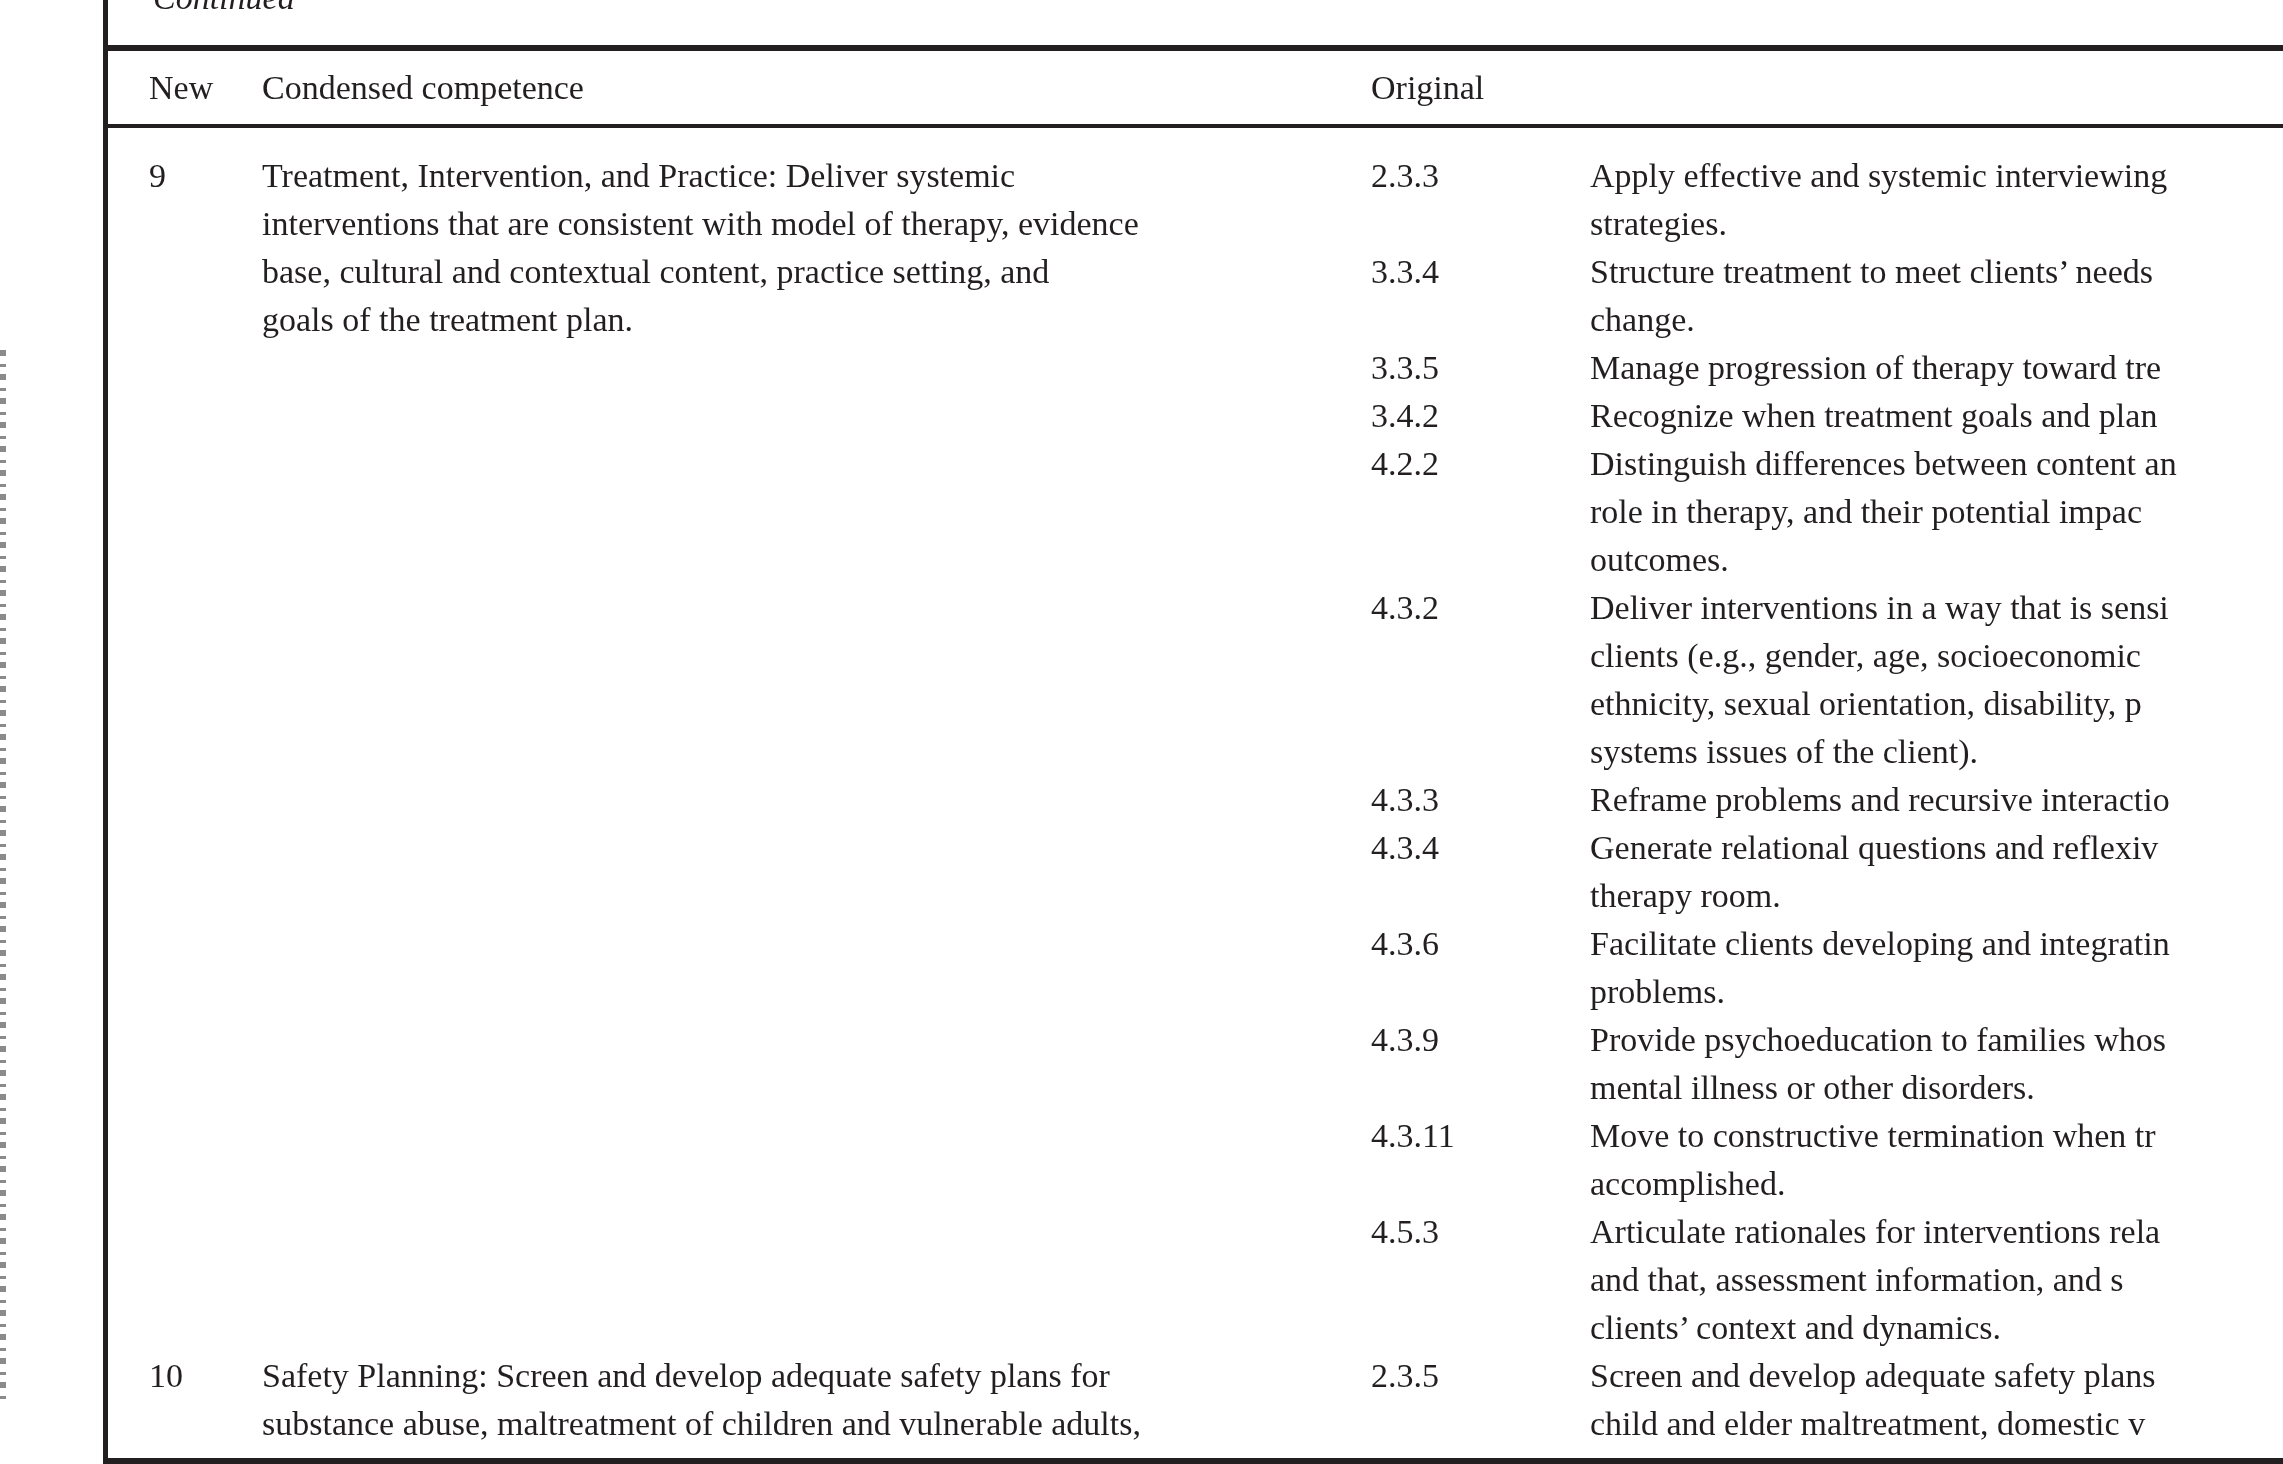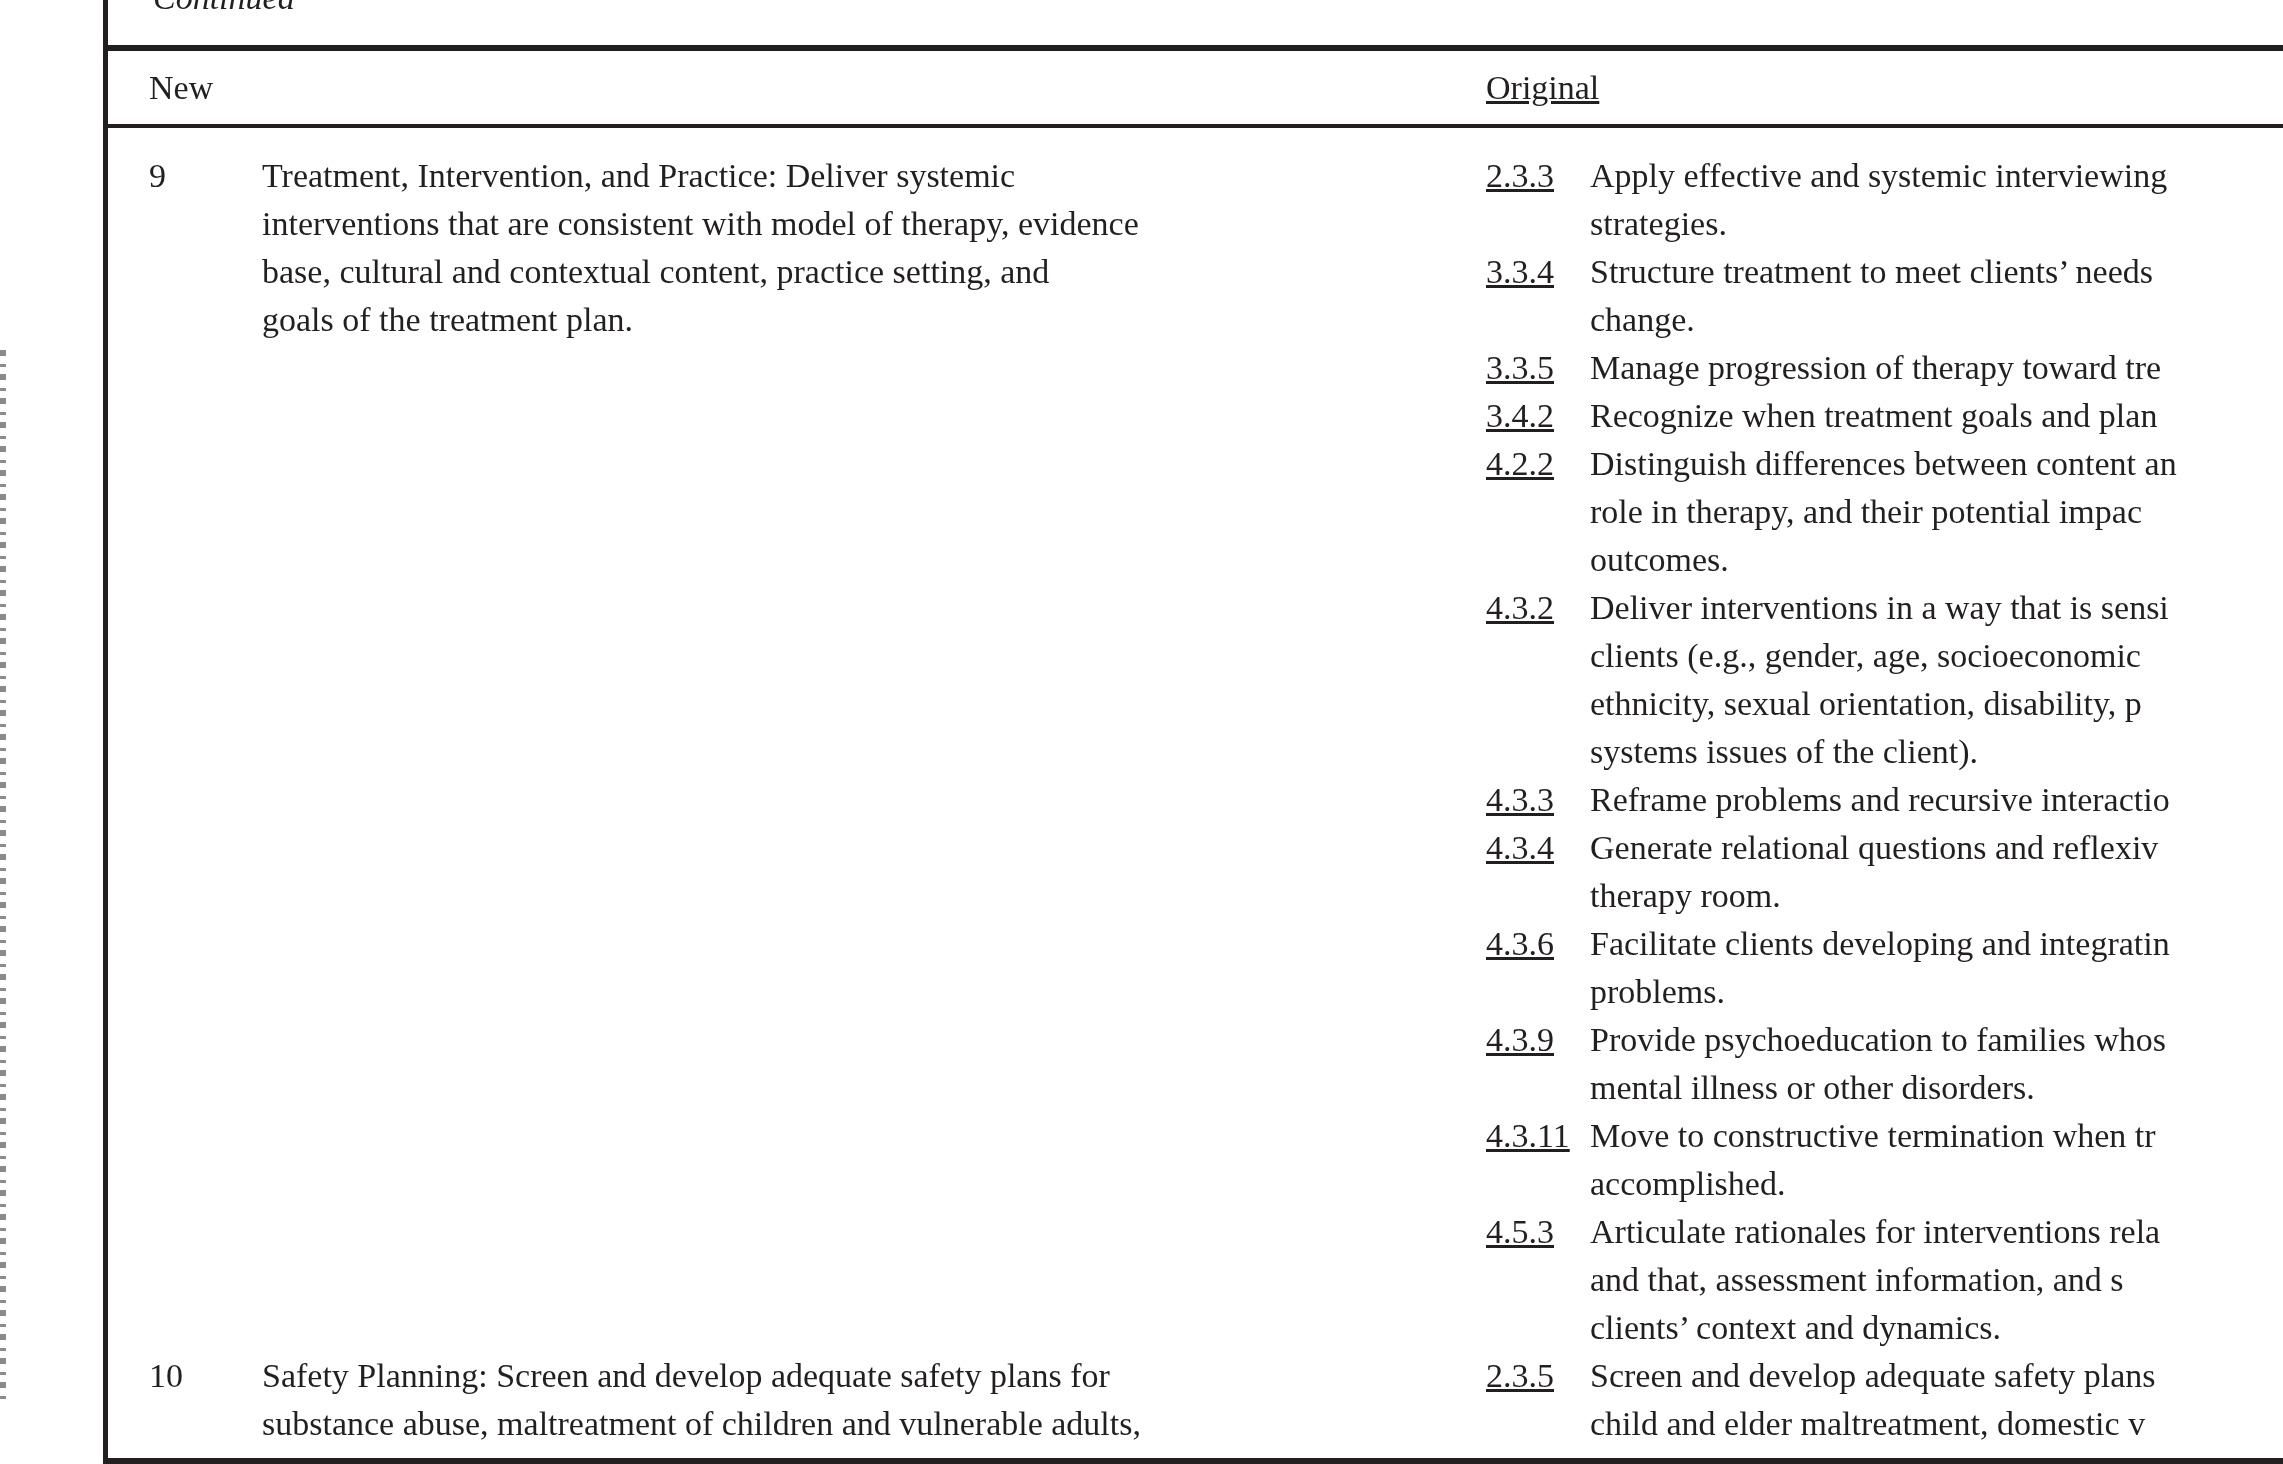--- a/index.html
+++ b/index.html
@@ -81,21 +81,21 @@
     font-size: 34px;
     line-height: 56px;
     white-space: nowrap;
   }
   .cell {
     position: absolute;
     white-space: nowrap;
   }
   .col-new { left: 46px; }
   .col-cond { left: 159px; }
-  .col-orig { left: 1383px; text-decoration: underline; }
+  .col-orig { left: 1268px; }
   .col-core { left: 1487px; }
 
   .body {
     position: absolute;
     left: 0;
     top: 152px;
     width: 2180px;
     font-size: 34px;
     line-height: 48px;
   }
@@ -114,20 +114,21 @@
 
 <div class="table-frame">
   <div class="left-border"></div>
 
   <div class="continued">Continued</div>
 
   <div class="rule-top"></div>
 
   <div class="header-row">
     <span class="cell col-new">New</span>
+    <span class="cell col-cond">Condensed competence</span>
     <span class="cell col-orig">Original</span>
   </div>
 
   <div class="rule-head"></div>
 
   <div class="body">
 
     <div>
       <div class="line col-new" style="top:0px">9</div>
       <div class="line col-cond" style="top:0px">Treatment, Intervention, and Practice: Deliver systemic</div>

